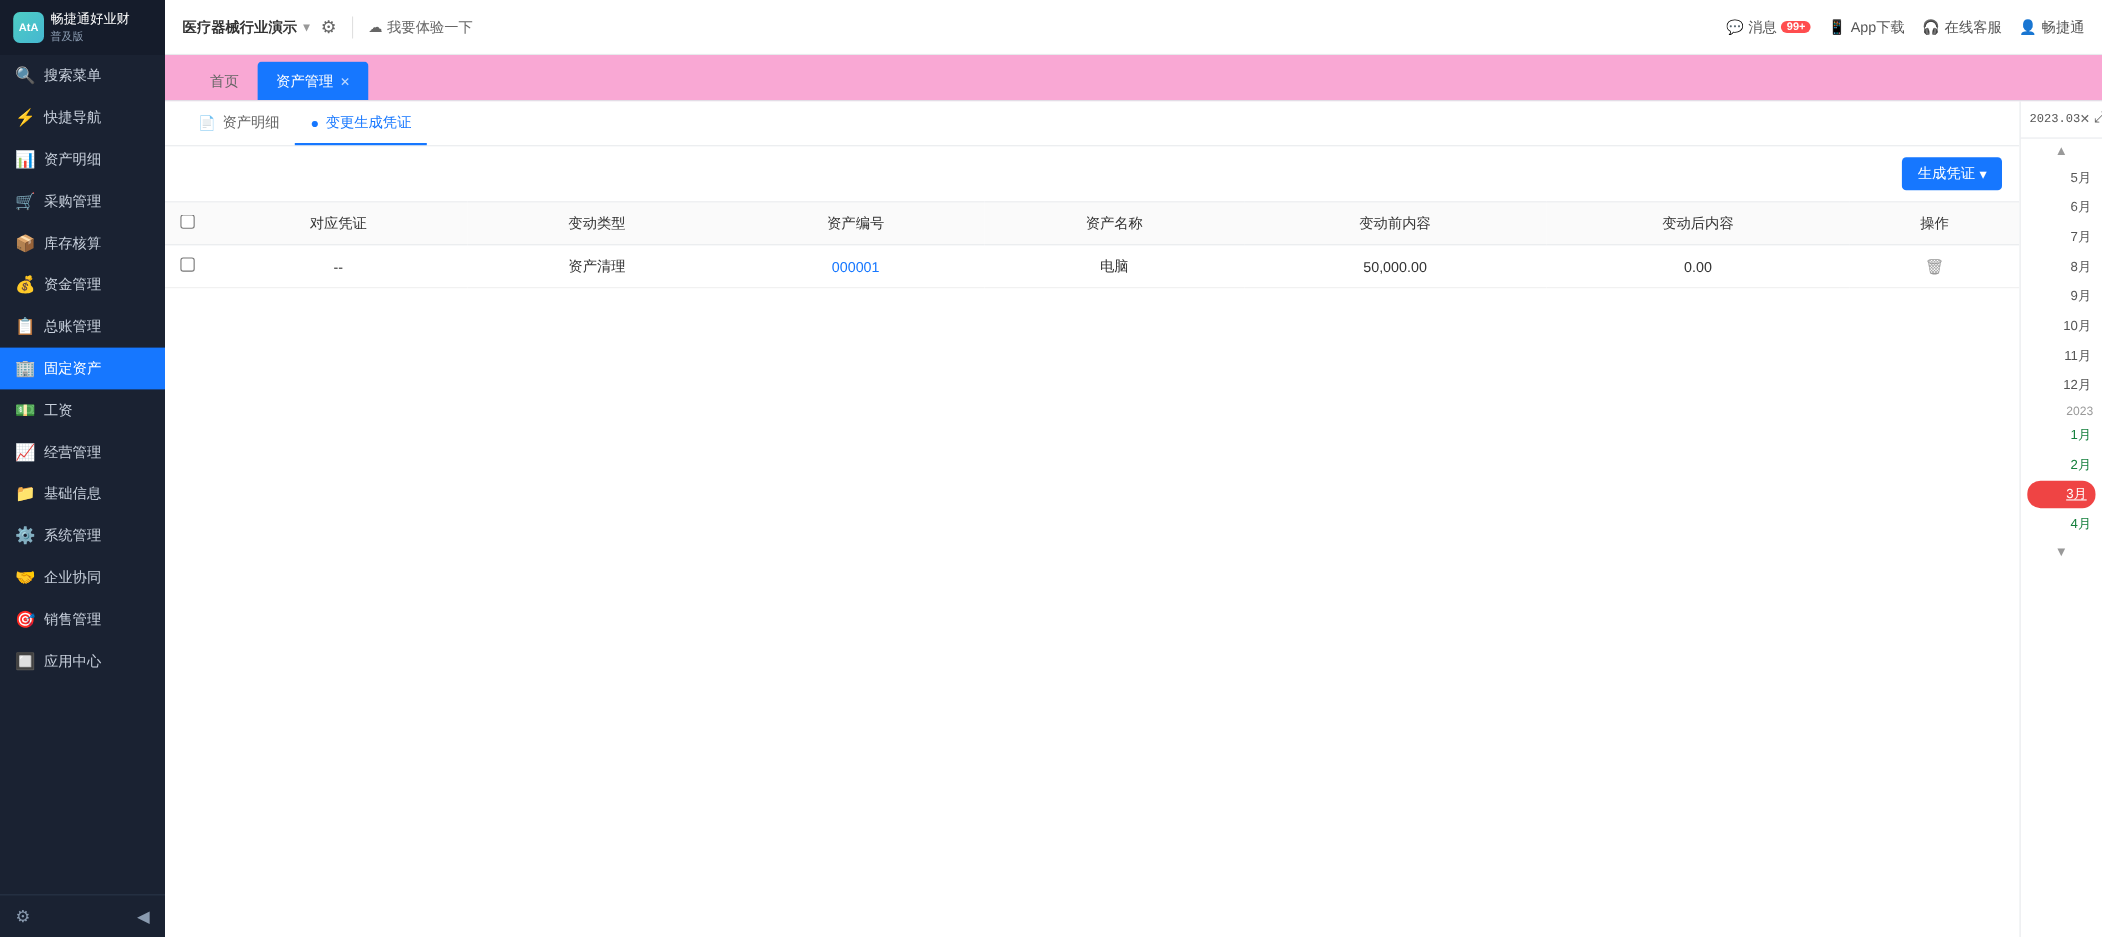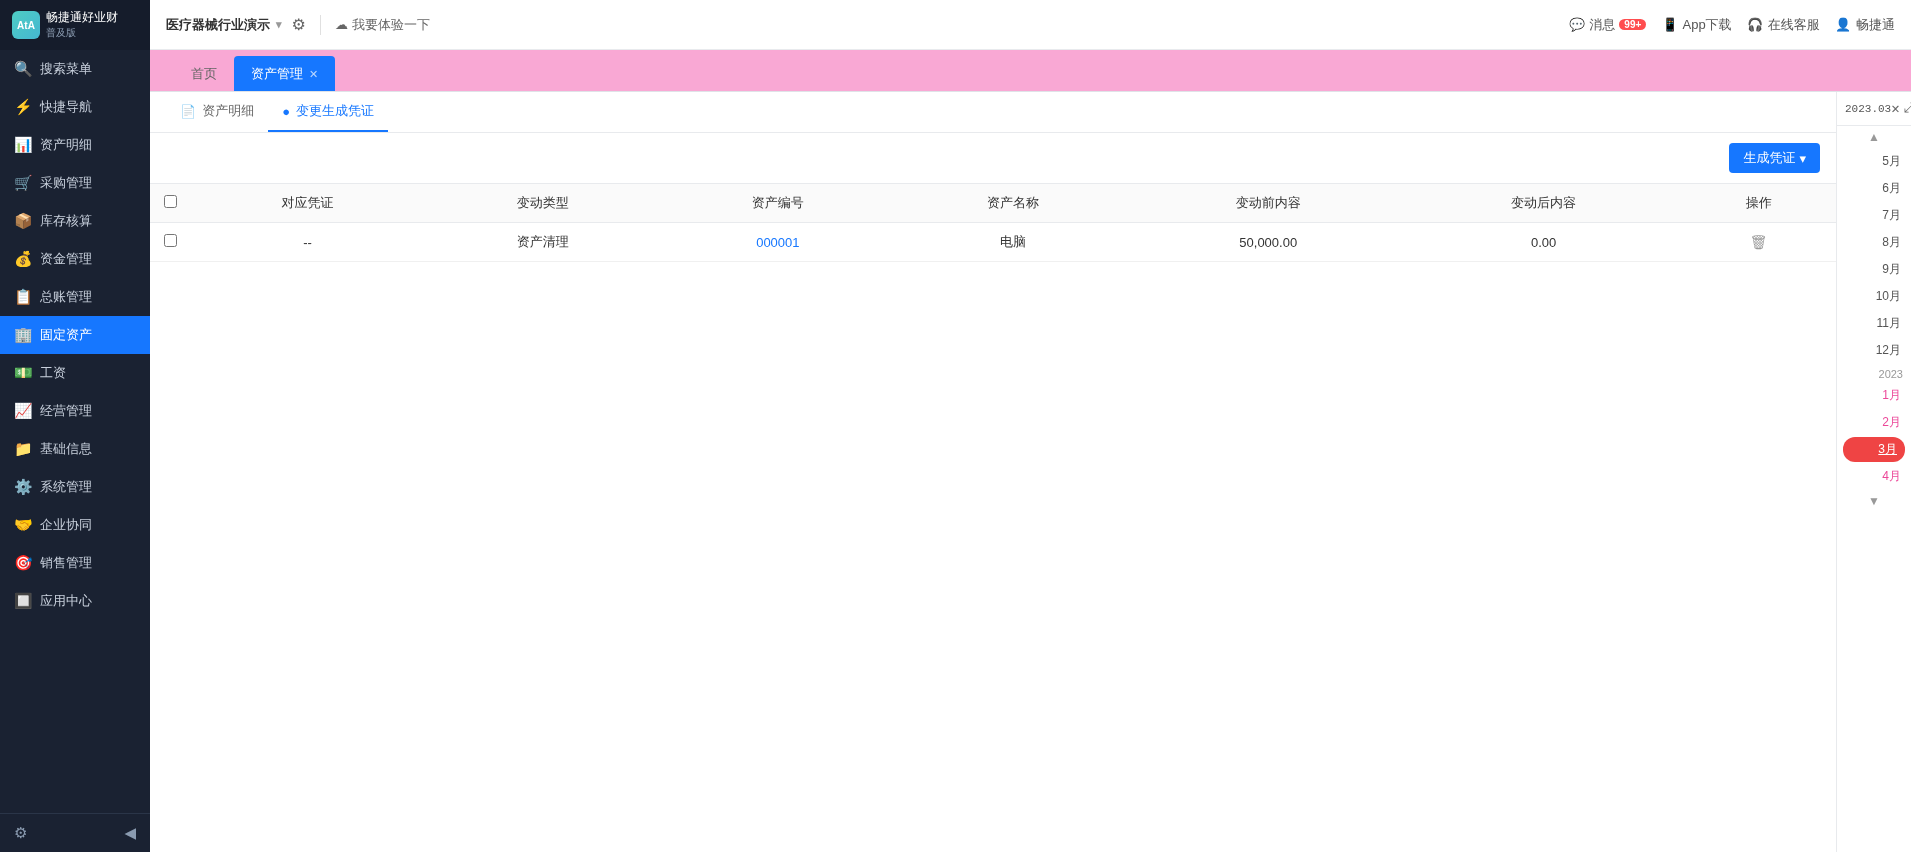--- a/index.html
+++ b/index.html
@@ -266,21 +266,21 @@
     }
     .date-month-item.active {
       background: #ef4444;
       color: #fff;
       border-radius: 12px;
       margin: 1px 6px;
       padding: 4px 8px;
       text-decoration: underline;
     }
     .date-month-item.current-year {
-      color: #ec4899;
+      color: #15803d;
     }
     .date-up-btn, .date-down-btn {
       text-align: center;
       padding: 4px;
       cursor: pointer;
       color: #999;
       font-size: 12px;
     }
 
     

